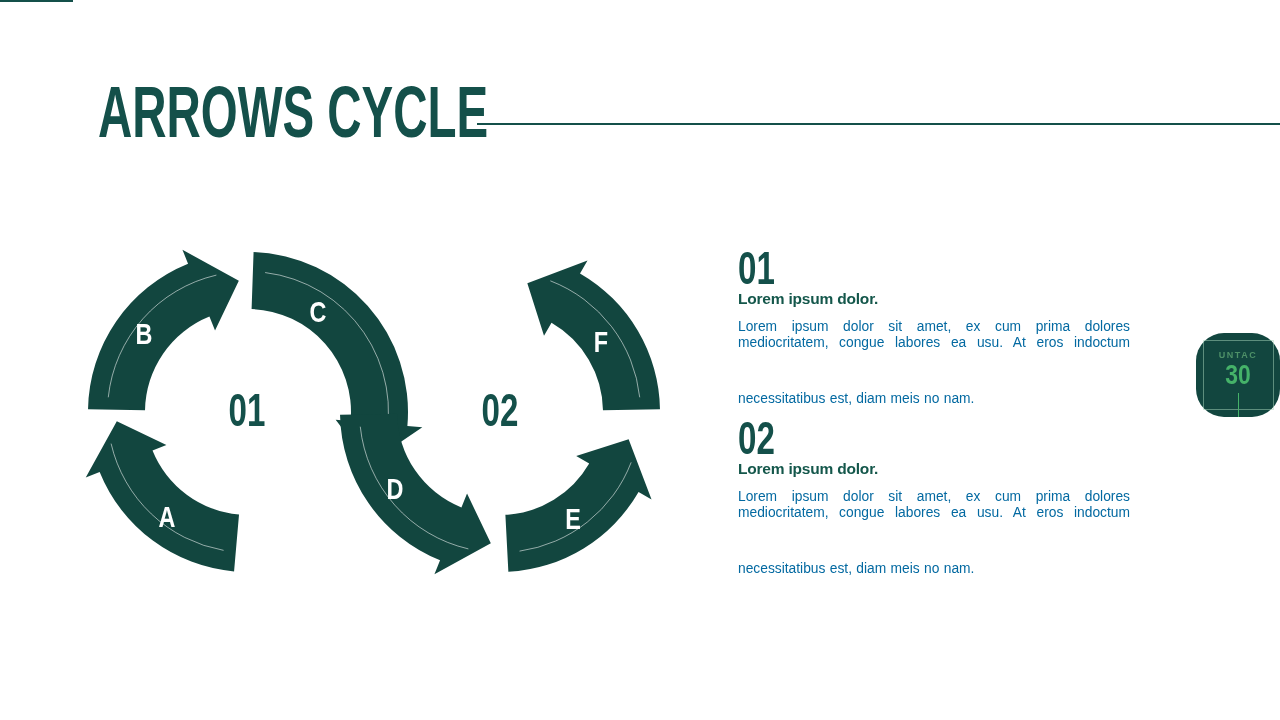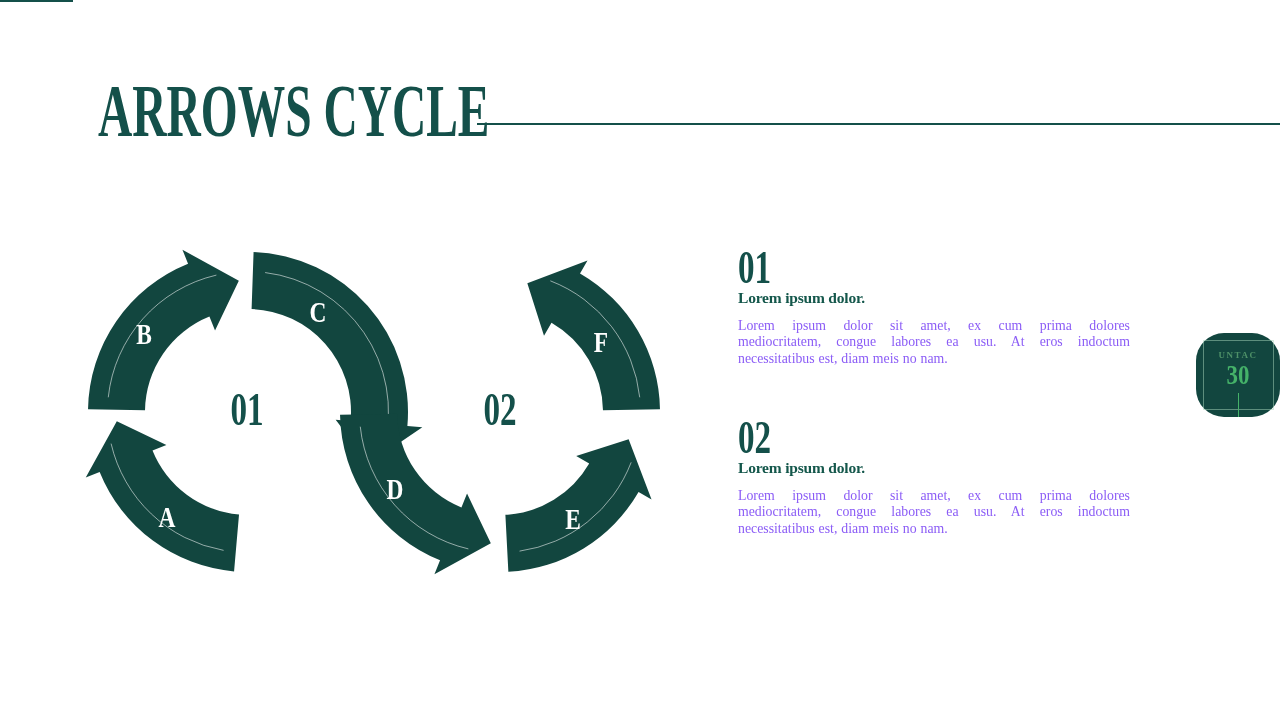--- a/index.html
+++ b/index.html
@@ -1,18 +1,18 @@
 <!DOCTYPE html>
 <html><head>
 <meta charset="utf-8">
 <style>
   * { margin:0; padding:0; box-sizing:border-box; }
   html,body { width:1280px; height:720px; }
   body { font-family:"Liberation Sans", sans-serif; background:#ffffff; overflow:hidden; }
-  .slide { position:relative; width:1280px; height:612px; background:#ffffff; overflow:hidden;font-family:Liberation Serif, serif; }
+  .slide { position:relative; width:1280px; height:612px; background:#ffffff; overflow:hidden; }
 
   
   .title-line-left {
     position:absolute; left:0; top:122; width:73px; height:2px; background:#14504a;
   }
   .title-line-right {
     position:absolute; left:477px; top:123px; width:803px; height:2px; background:#14504a;
   }
   .slide-title {
     position:absolute; left:98px; top:75px;
@@ -40,24 +40,24 @@
   .sec-number {
     display:inline-block; font-size:46px; font-weight:700; line-height:36px;
     color:#14504a; transform:scaleX(0.72); transform-origin:left top; white-space:nowrap;
   }
   .sec-heading {
     margin-top:2px; font-size:15.5px; font-weight:700; letter-spacing:-0.2px;
     color:#14574b;
   }
   .sec-body { margin-top:11px; }
   .sec-body-line {
-    font-size:13.8px; color:#8b5cf6; line-height:16.4px;
+    font-size:13.8px; color:#0369a1; line-height:16.4px;
     text-align:justify; text-align-last:justify; word-spacing:0.5px;
   }
-  .sec-body-line.last { text-align-last:left; }
+  .sec-body-line.last { text-align-last:left;margin-top:39px; }
 
   
   .badge {
     position:absolute; right:0; top:333px; width:84px; height:84px; background:#12463f;border-radius:28px;
   }
   .badge-frame {
     position:absolute; left:7px; top:7px; right:6px; bottom:7px;
     border:1px solid rgba(168,214,188,0.5);
   }
   .badge-label {

